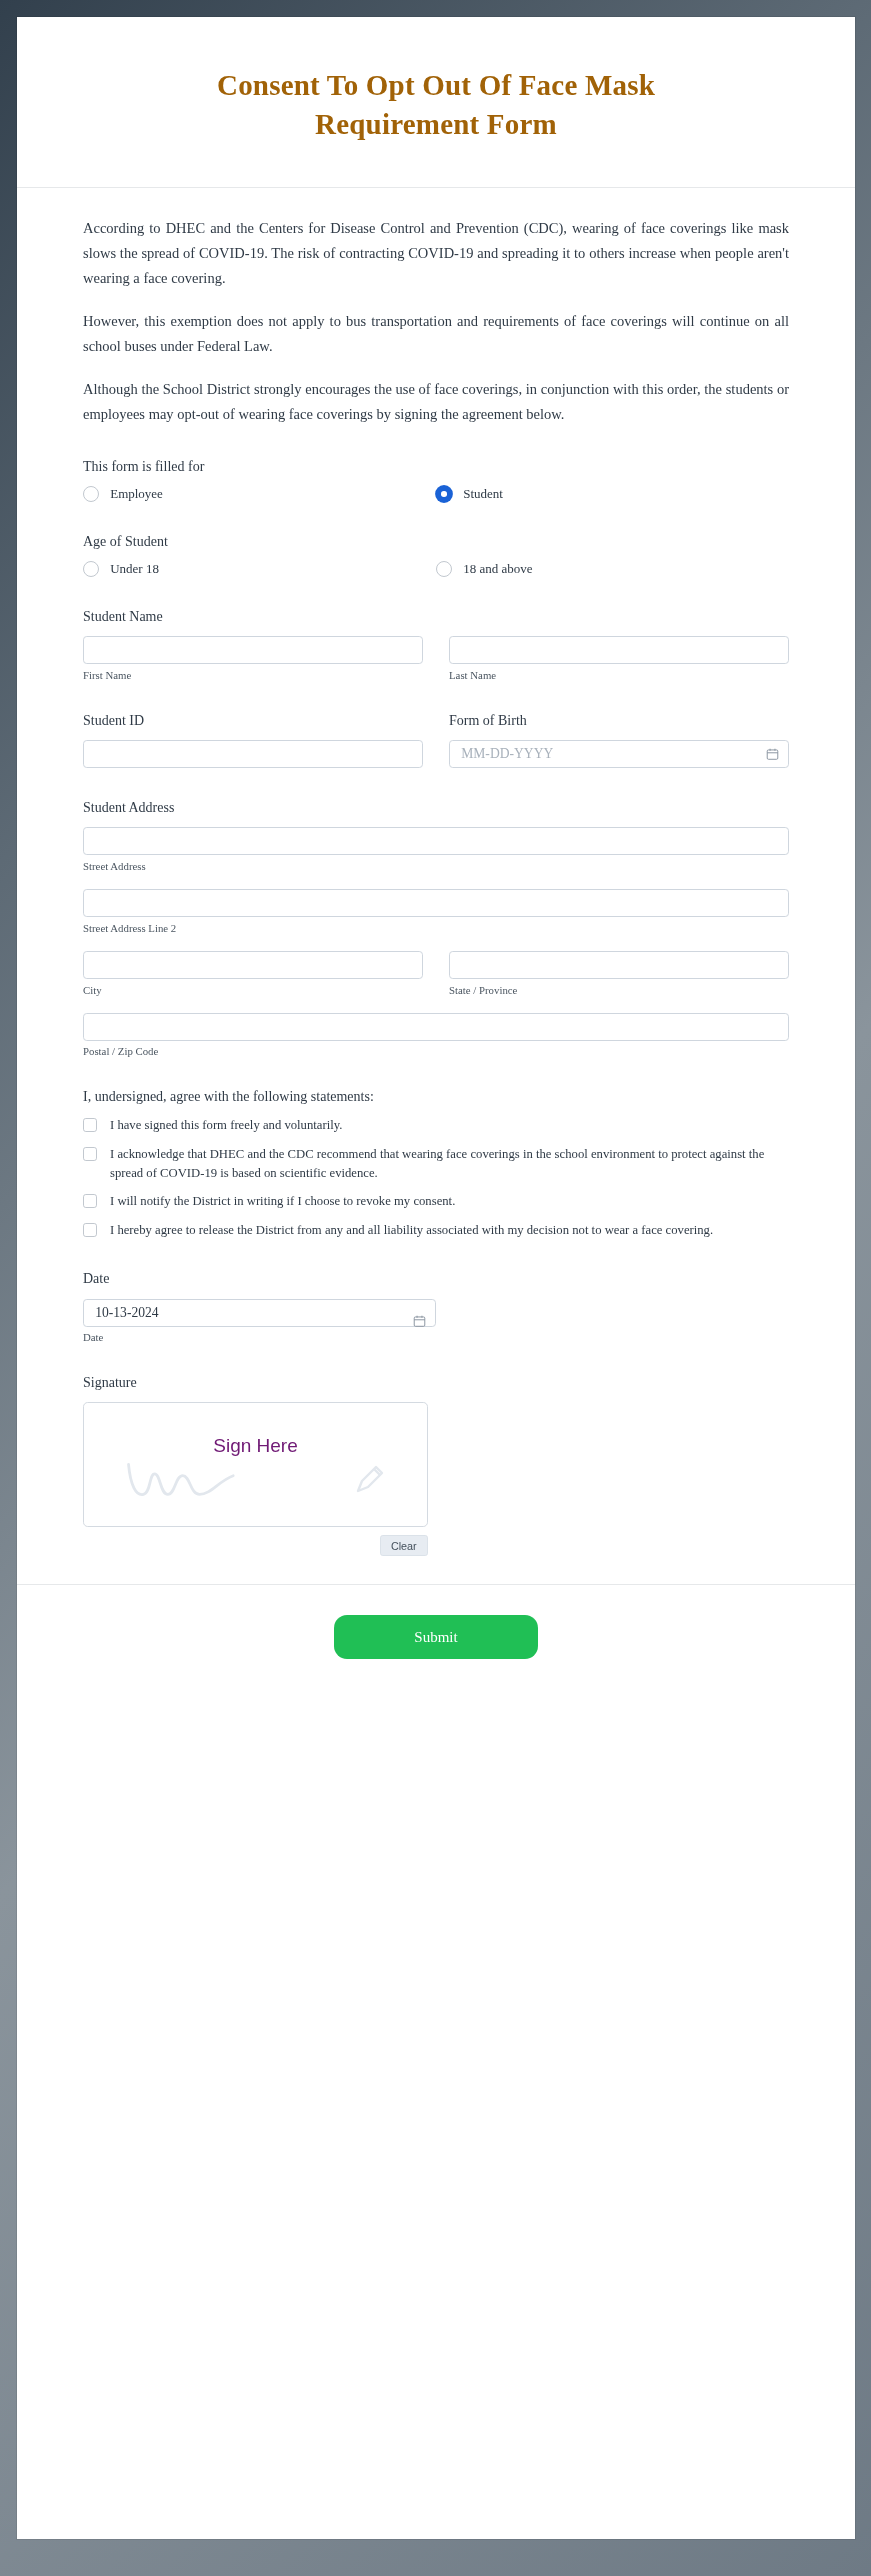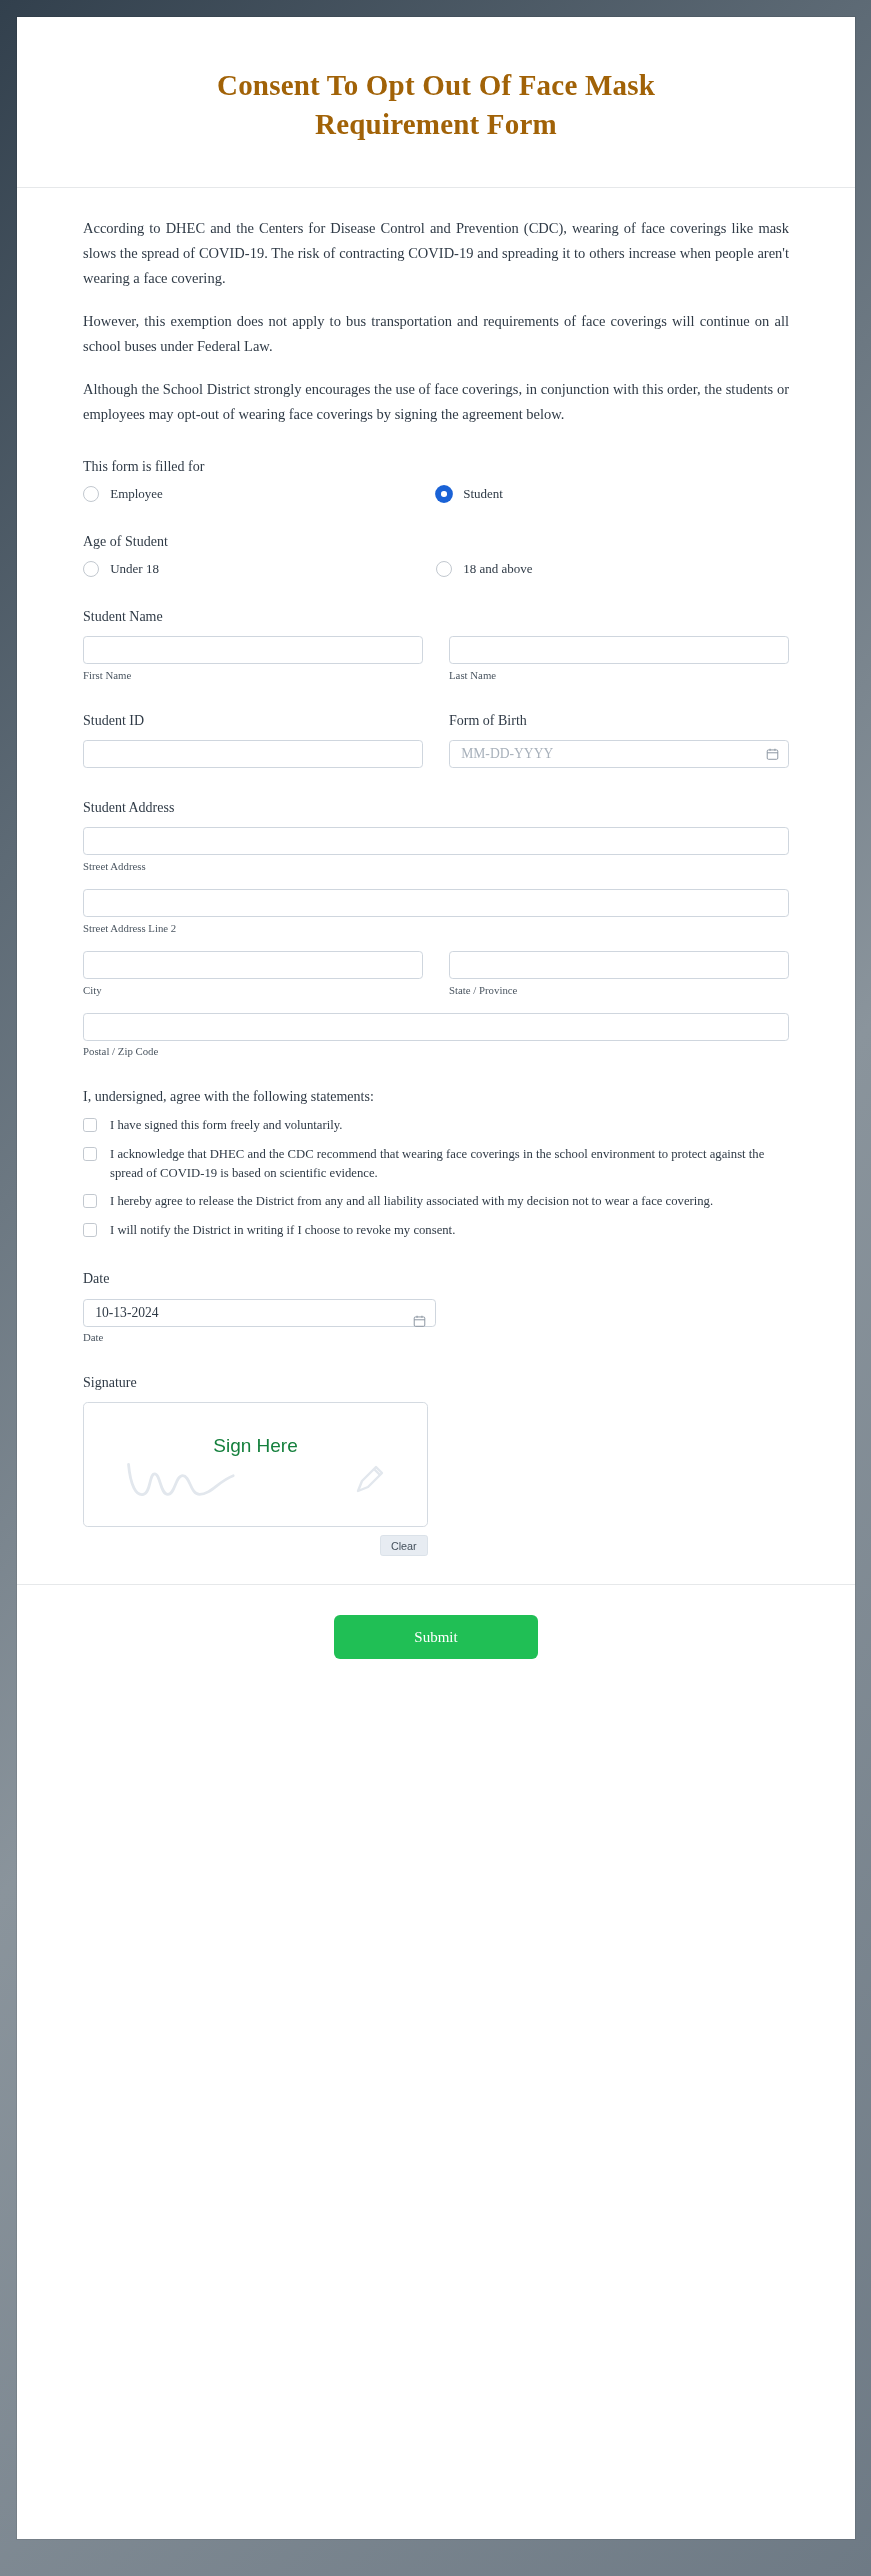--- a/index.html
+++ b/index.html
@@ -166,21 +166,21 @@
     overflow: hidden;
   }
   .sig-text {
     position: absolute;
     top: 32px;
     left: 0;
     right: 0;
     text-align: center;
     font-family: "Liberation Sans", sans-serif;
     font-size: 19px;
-    color: #15803d;
+    color: #701a75;
   }
   .sig-stroke {
     position: absolute;
     left: 37px;
     top: 54px;
     color: #e2e7ed;
   }
   .sig-pen {
     position: absolute;
     right: 41px;
@@ -207,21 +207,21 @@
   .form-footer {
     border-top: 0.9px solid #e6e8ea;
     padding: 30px 0 32px 0;
     display: flex;
     justify-content: center;
   }
   .submit-btn {
     background: #20bf55;
     color: #ffffff;
     border: none;
-    border-radius: 6px;
+    border-radius: 13px;
     width: 204px;
     height: 44px;
     font-family: "Liberation Serif", serif;
     font-size: 15px;
     cursor: pointer;
   }
 </style>
 </head>
 <body>
 
@@ -338,25 +338,25 @@
       <label class="check-row">
         <span class="chk"></span>
         <span class="chk-label">I have signed this form freely and voluntarily.</span>
       </label>
       <label class="check-row">
         <span class="chk"></span>
         <span class="chk-label">I acknowledge that DHEC and the CDC recommend that wearing face coverings in the school environment to protect against the spread of COVID-19 is based on scientific evidence.</span>
       </label>
       <label class="check-row">
         <span class="chk"></span>
-        <span class="chk-label">I hereby agree to release the District from any and all liability associated with my decision not to wear a face covering.</span>
+        <span class="chk-label">I will notify the District in writing if I choose to revoke my consent.</span>
       </label>
       <label class="check-row">
         <span class="chk"></span>
-        <span class="chk-label">I will notify the District in writing if I choose to revoke my consent.</span>
+        <span class="chk-label">I hereby agree to release the District from any and all liability associated with my decision not to wear a face covering.</span>
       </label>
     </div>
 
     <div class="section">
       <div class="field-label">Date</div>
       <div class="col input-wrap" style="width:50%;">
         <input class="txt-input" type="text" value="10-13-2024" style="">
         <span class="cal-icon">
           <svg width="13" height="13" viewBox="0 0 16 16" fill="none" stroke="currentColor" stroke-width="1.2">
             <rect x="1.5" y="3" width="13" height="11.5" rx="1.5"></rect>

